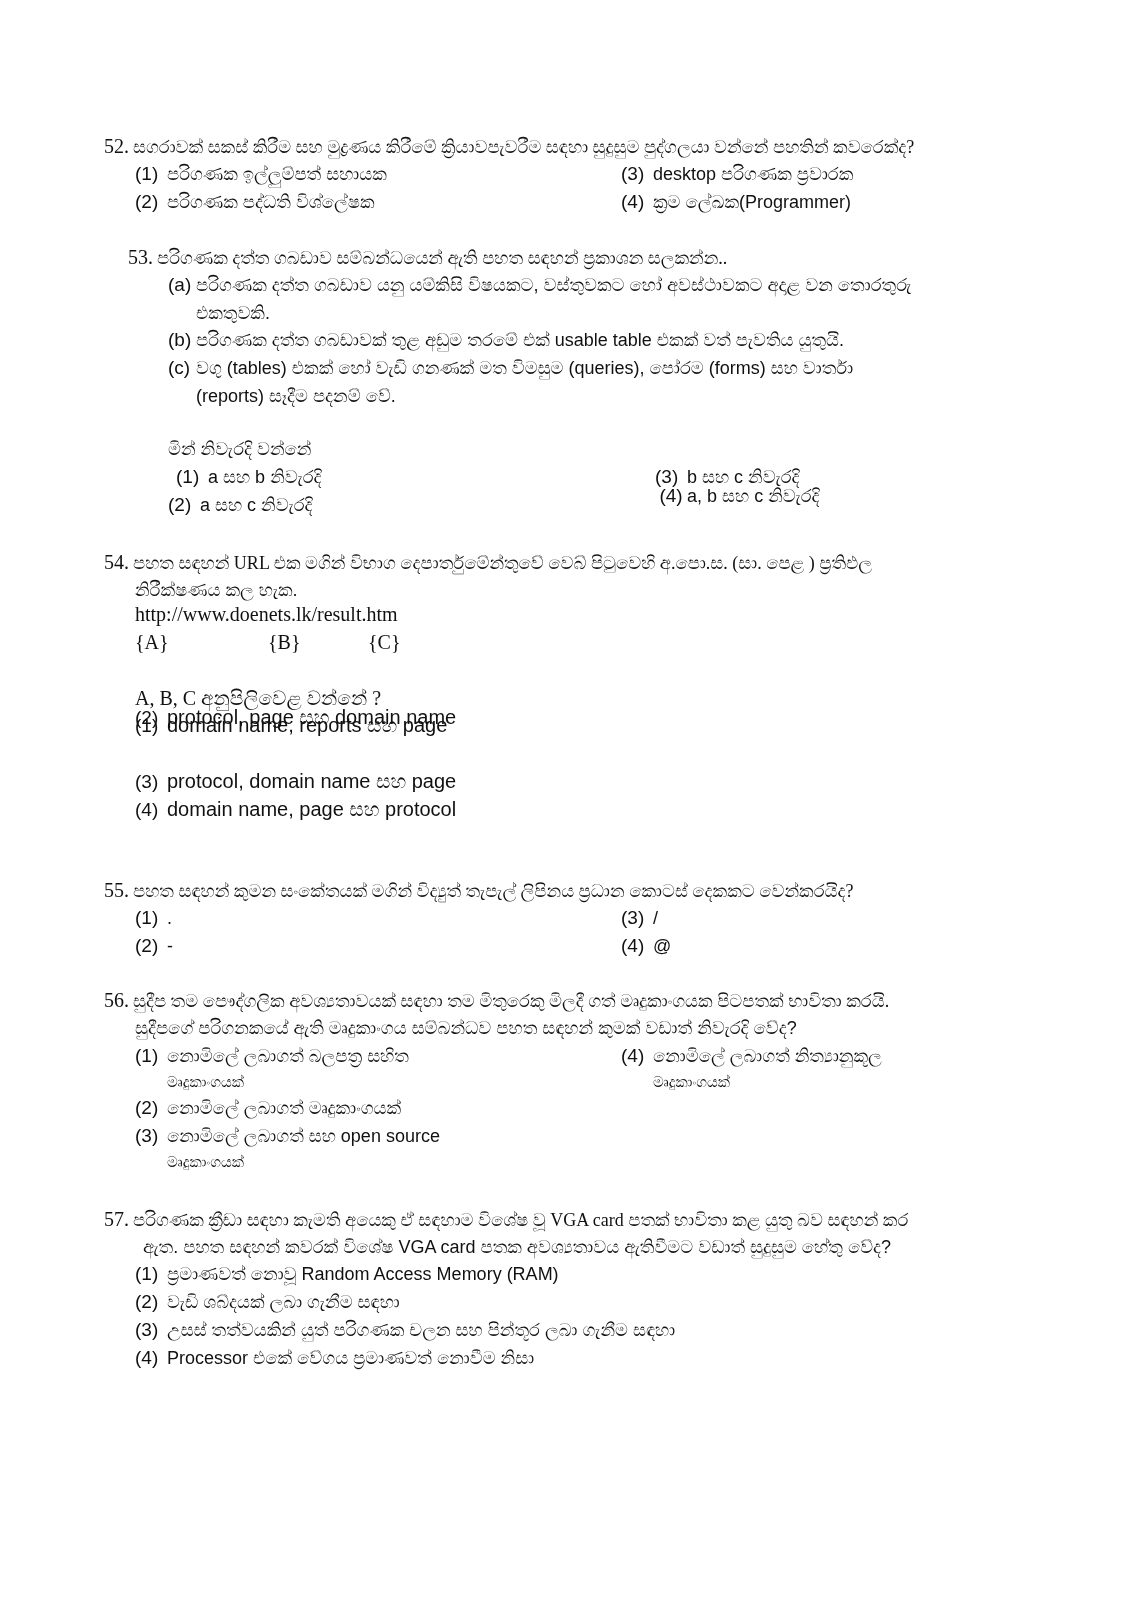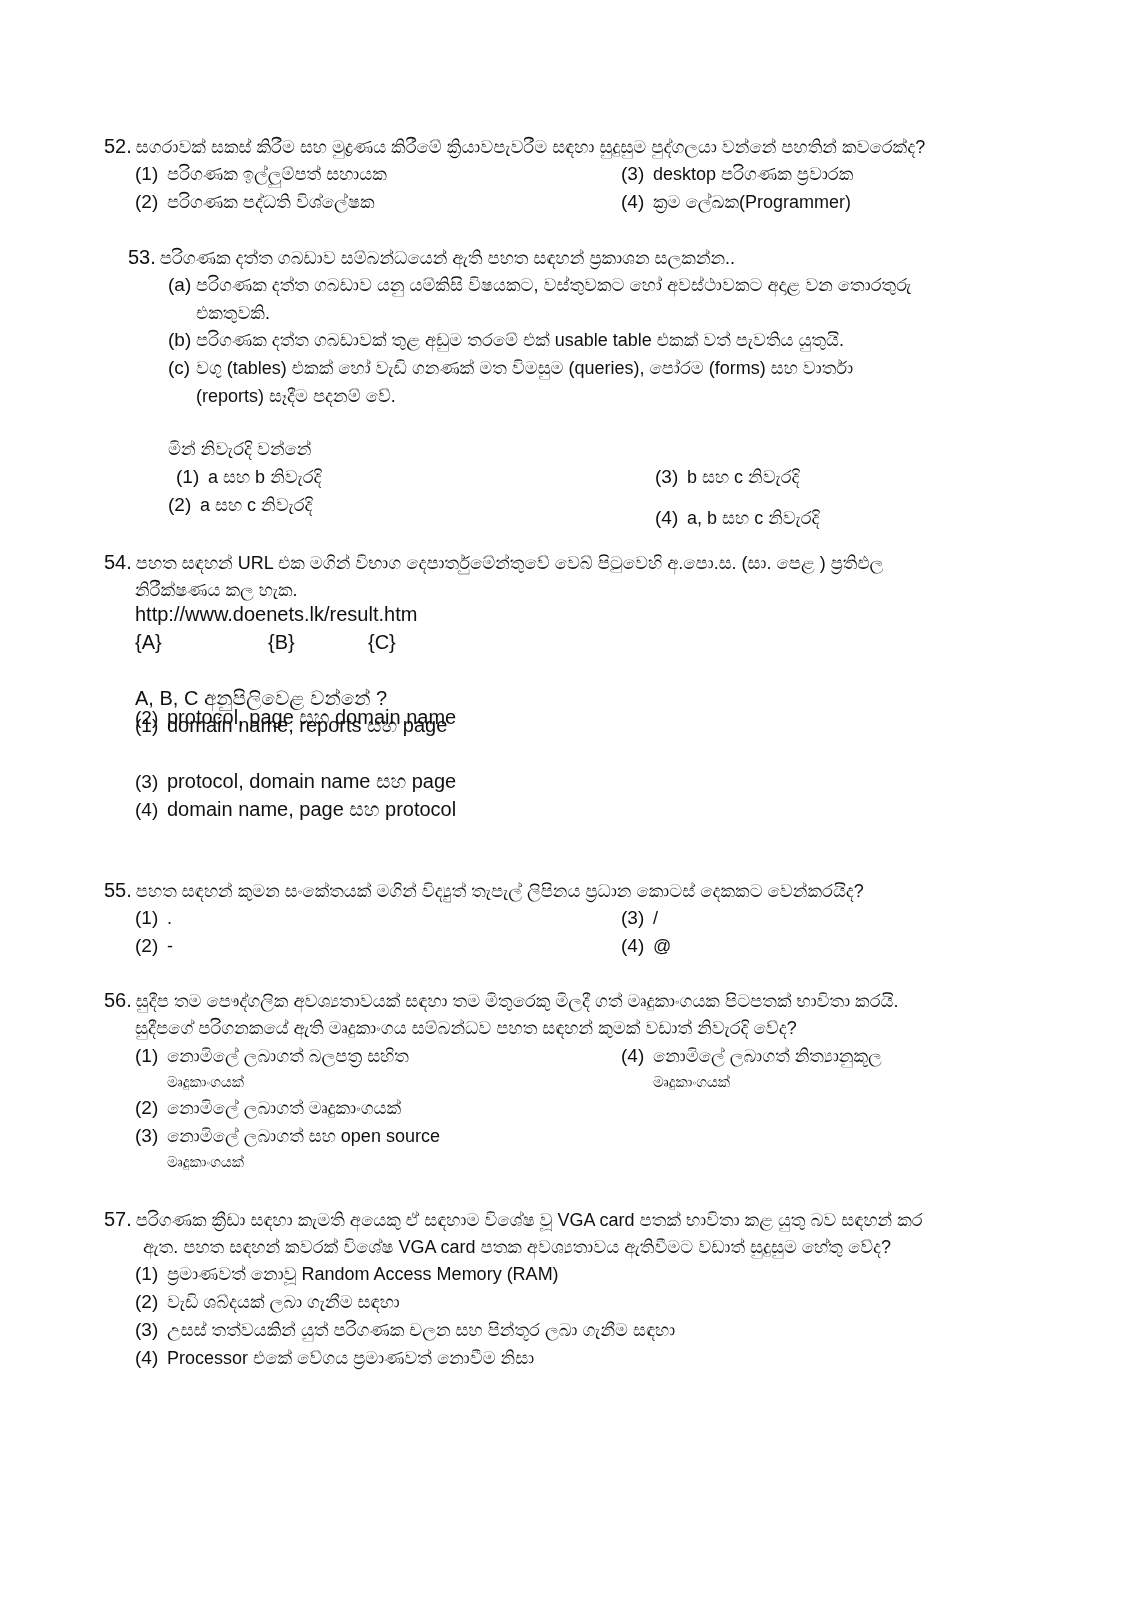--- a/index.html
+++ b/index.html
@@ -7,21 +7,21 @@
     width: 1131px; height: 1600px; position: relative; overflow: hidden;
     font-family: "Liberation Sans", "DejaVu Sans", sans-serif; color: #111;
   }
   .page { position: absolute; left: 0; top: 0; width: 1131px; height: 1600px; }
   .qline { font-size: 18px; line-height: 28px; white-space: nowrap; }
   .qnum { font-size: 20px; margin-right: 4px; }
   .opt { position: absolute; font-size: 18px; line-height: 28px; white-space: nowrap; }
   .opt .n { font-size: 19px; display: inline-block; width: 32px; }
   .sub { position: absolute; font-size: 18px; line-height: 28px; }
   .sub .n { font-size: 19px; display: inline-block; width: 28px; }
-  .plain { position: absolute; font-size: 19px; line-height: 28px; white-space: nowrap; }
+  .plain { position: absolute; font-size: 19px; line-height: 28px; white-space: nowrap; font-family: Liberation Serif, serif; }
 </style>
 </head>
 <body>
 
 <div class="page">
 
   <div>
     <div class="plain" style="left:104px;top:132px;">
       <span class="qnum">52.</span><span class="qline">සගරාවක් සකස් කිරීම සහ මුද්‍රණය කිරීමේ ක්‍රියාවපැවරීම සඳහා සුදුසුම පුද්ගලයා වන්නේ පහතින් කවරෙක්ද?</span>
     </div>
@@ -44,21 +44,21 @@
     </div>
     <div class="sub" style="left:168px;top:354px;width:820px;">
       <span class="n">(c)</span><span>වගු (tables) එකක් හෝ වැඩි ගනණක් මත විමසුම (queries), පෝරම (forms) සහ වාර්තා</span>
     </div>
     <div class="sub" style="left:196px;top:382px;"><span>(reports) සෑදීම පදනම් වේ.</span></div>
 
     <div class="opt" style="left:168px;top:435px;">මින් නිවැරදි වන්නේ</div>
     <div class="opt" style="left:176px;top:463px;"><span class="n">(1)</span><span>a සහ b නිවැරදි</span></div>
     <div class="opt" style="left:168px;top:491px;"><span class="n">(2)</span><span>a සහ c නිවැරදි</span></div>
     <div class="opt" style="left:655px;top:463px;"><span class="n">(3)</span><span>b සහ c නිවැරදි</span></div>
-    <div class="opt" style="left:655px;top:504px;"><span class="n">(4)</span><span>a, b සහ c නිවැරදි</span></div>
+    <div class="opt" style="left:655px;top:482px;text-align:center;"><span class="n">(4)</span><span>a, b සහ c නිවැරදි</span></div>
   </div>
 
   <div>
     <div class="plain" style="left:104px;top:548px;">
       <span class="qnum">54.</span><span class="qline">පහත සඳහන් URL එක මගින් විභාග දෙපාර්තුමේන්තුවේ වෙබ් පිටුවෙහි අ.පො.ස. (සා. පෙළ ) ප්‍රතිඵල</span>
     </div>
     <div class="opt" style="left:135px;top:576px;">නිරීක්ෂණය කල හැක.</div>
     <div class="plain" style="left:135px;top:600px;font-size:20px;">http://www.doenets.lk/result.htm</div>
     <div class="plain" style="left:135px;top:628px;font-size:20px;">{A}</div>
     <div class="plain" style="left:268px;top:628px;font-size:20px;">{B}</div>

